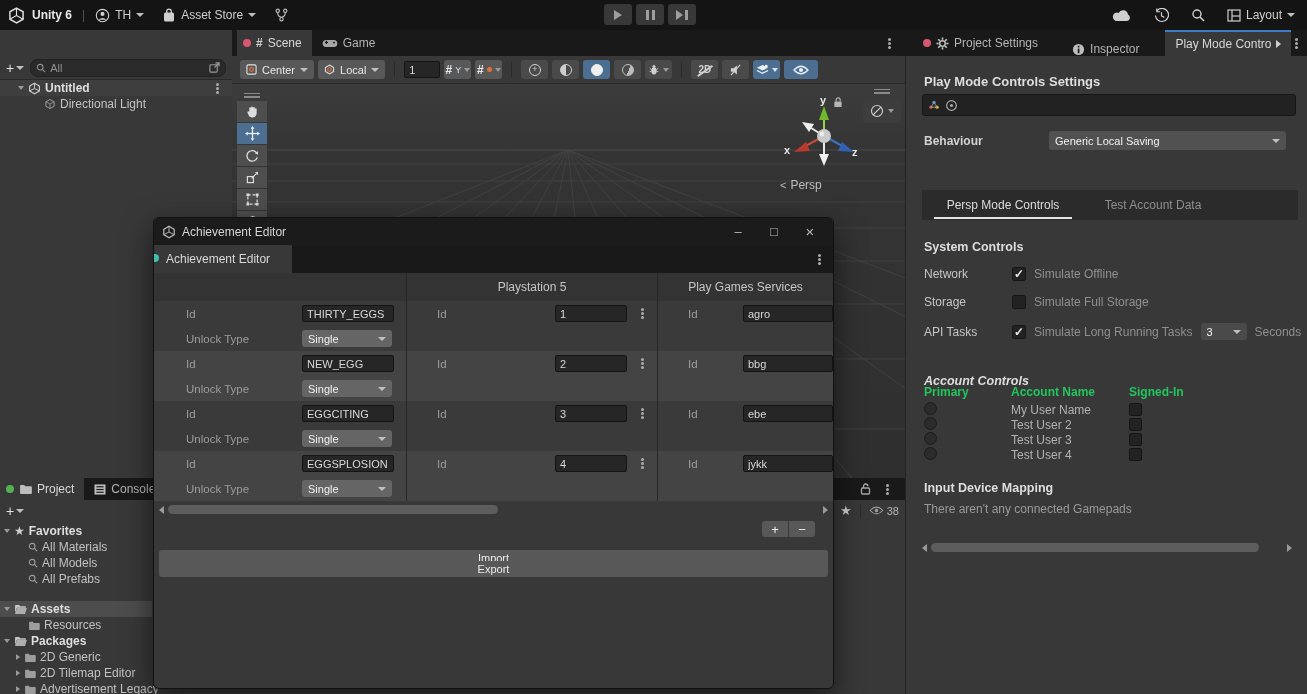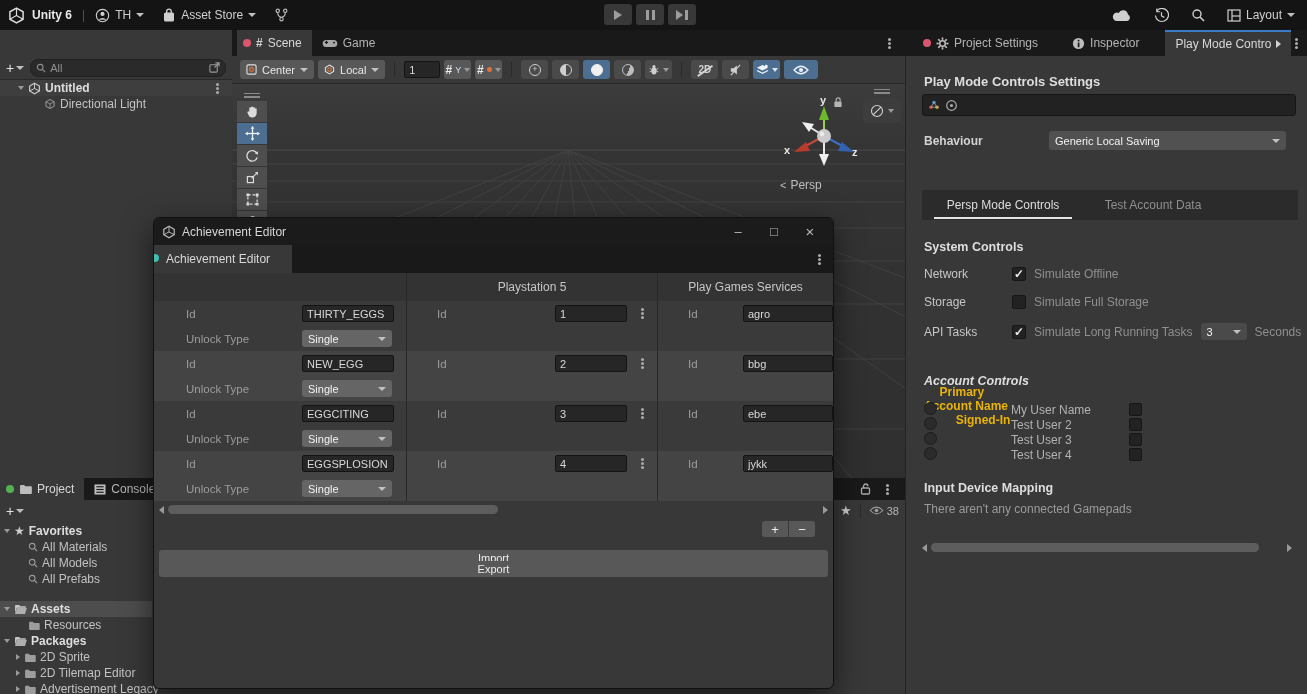--- a/index.html
+++ b/index.html
@@ -585,21 +585,21 @@
         </span>
       <span class="name bold">Packages</span>
     </div>
     <div class="treerow" style="padding-left:16px;">
       <span class="tri-right sm"></span>
       <span>
           <svg width="12" height="9" viewBox="0 0 14 11">
             <path d="M1 2 a1 1 0 0 1 1-1 h3.5 l1.3 1.5 H13 a1 1 0 0 1 1 1 V10 a1 1 0 0 1-1 1 H2 a1 1 0 0 1-1-1 Z" fill="#9d9d9d"></path>
           </svg>
         </span>
-      <span class="name">2D Sprite</span>
+      <span class="name">2D Generic</span>
     </div>
     <div class="treerow" style="padding-left:16px;">
       <span class="tri-right sm"></span>
       <span>
           <svg width="12" height="9" viewBox="0 0 14 11">
             <path d="M1 2 a1 1 0 0 1 1-1 h3.5 l1.3 1.5 H13 a1 1 0 0 1 1 1 V10 a1 1 0 0 1-1 1 H2 a1 1 0 0 1-1-1 Z" fill="#9d9d9d"></path>
           </svg>
         </span>
       <span class="name">2D Tilemap Editor</span>
     </div>
@@ -627,21 +627,21 @@
               <line x1="11" y1="7" x2="13.5" y2="7"></line>
               <line x1="2.4" y1="2.4" x2="4.2" y2="4.2"></line>
               <line x1="9.8" y1="9.8" x2="11.6" y2="11.6"></line>
               <line x1="11.6" y1="2.4" x2="9.8" y2="4.2"></line>
               <line x1="4.2" y1="9.8" x2="2.4" y2="11.6"></line>
             </g>
           </svg>
         </span>
       <span>Project Settings</span>
     </div>
-    <div class="tab" style="margin-left:14px;">
+    <div class="tab" style="margin-left:14px;align-items:flex-end;">
       <span>
           <svg width="13" height="13" viewBox="0 0 14 14">
             <circle cx="7" cy="7" r="6" fill="#bdbdbd"></circle>
             <rect x="6.2" y="6" width="1.8" height="5" fill="#191919"></rect>
             <rect x="6.2" y="3" width="1.8" height="1.8" fill="#191919"></rect>
           </svg>
         </span>
       <span>Inspector</span>
     </div>
     <div class="tab active" style="margin-left:16px;border-top:2px solid #3d7dc8;max-width:122px;">
@@ -708,21 +708,21 @@
       <span class="cb checked"></span>
       <span class="dimtxt" style="white-space:nowrap;">Simulate Long Running Tasks</span>
       <div class="dd" style="width:34px;background:#4a4a4a;flex:0 0 auto;">
         <span class="lbl">3</span>
           <span class="tri-down"></span>
       </div>
       <span class="dimtxt" style="white-space:nowrap;">Seconds</span>
     </div>
 
     <div class="sect" style="position:absolute;left:18px;top:318px;font-style:italic;">Account Controls</div>
-    <div class="row" style="position:absolute;left:18px;top:329px;font-weight:bold;color:#eab308;flex-direction:column;">
+    <div class="row" style="position:absolute;left:18px;top:329px;font-weight:bold;color:#22c55e;">
       <span style="width:87px;">Primary</span>
       <span style="width:118px;">Account Name</span>
       <span>Signed-In</span>
     </div>
     <div class="row" style="position:absolute;left:18px;top:346px;height:15px;">
       <span style="width:87px;"><span class="radio" style="display:inline-block;"></span></span>
       <span style="width:118px;color:#b2b2b2;">My User Name</span>
       <span class="cb sm"></span>
     </div>
     <div class="row" style="position:absolute;left:18px;top:361px;height:15px;">

